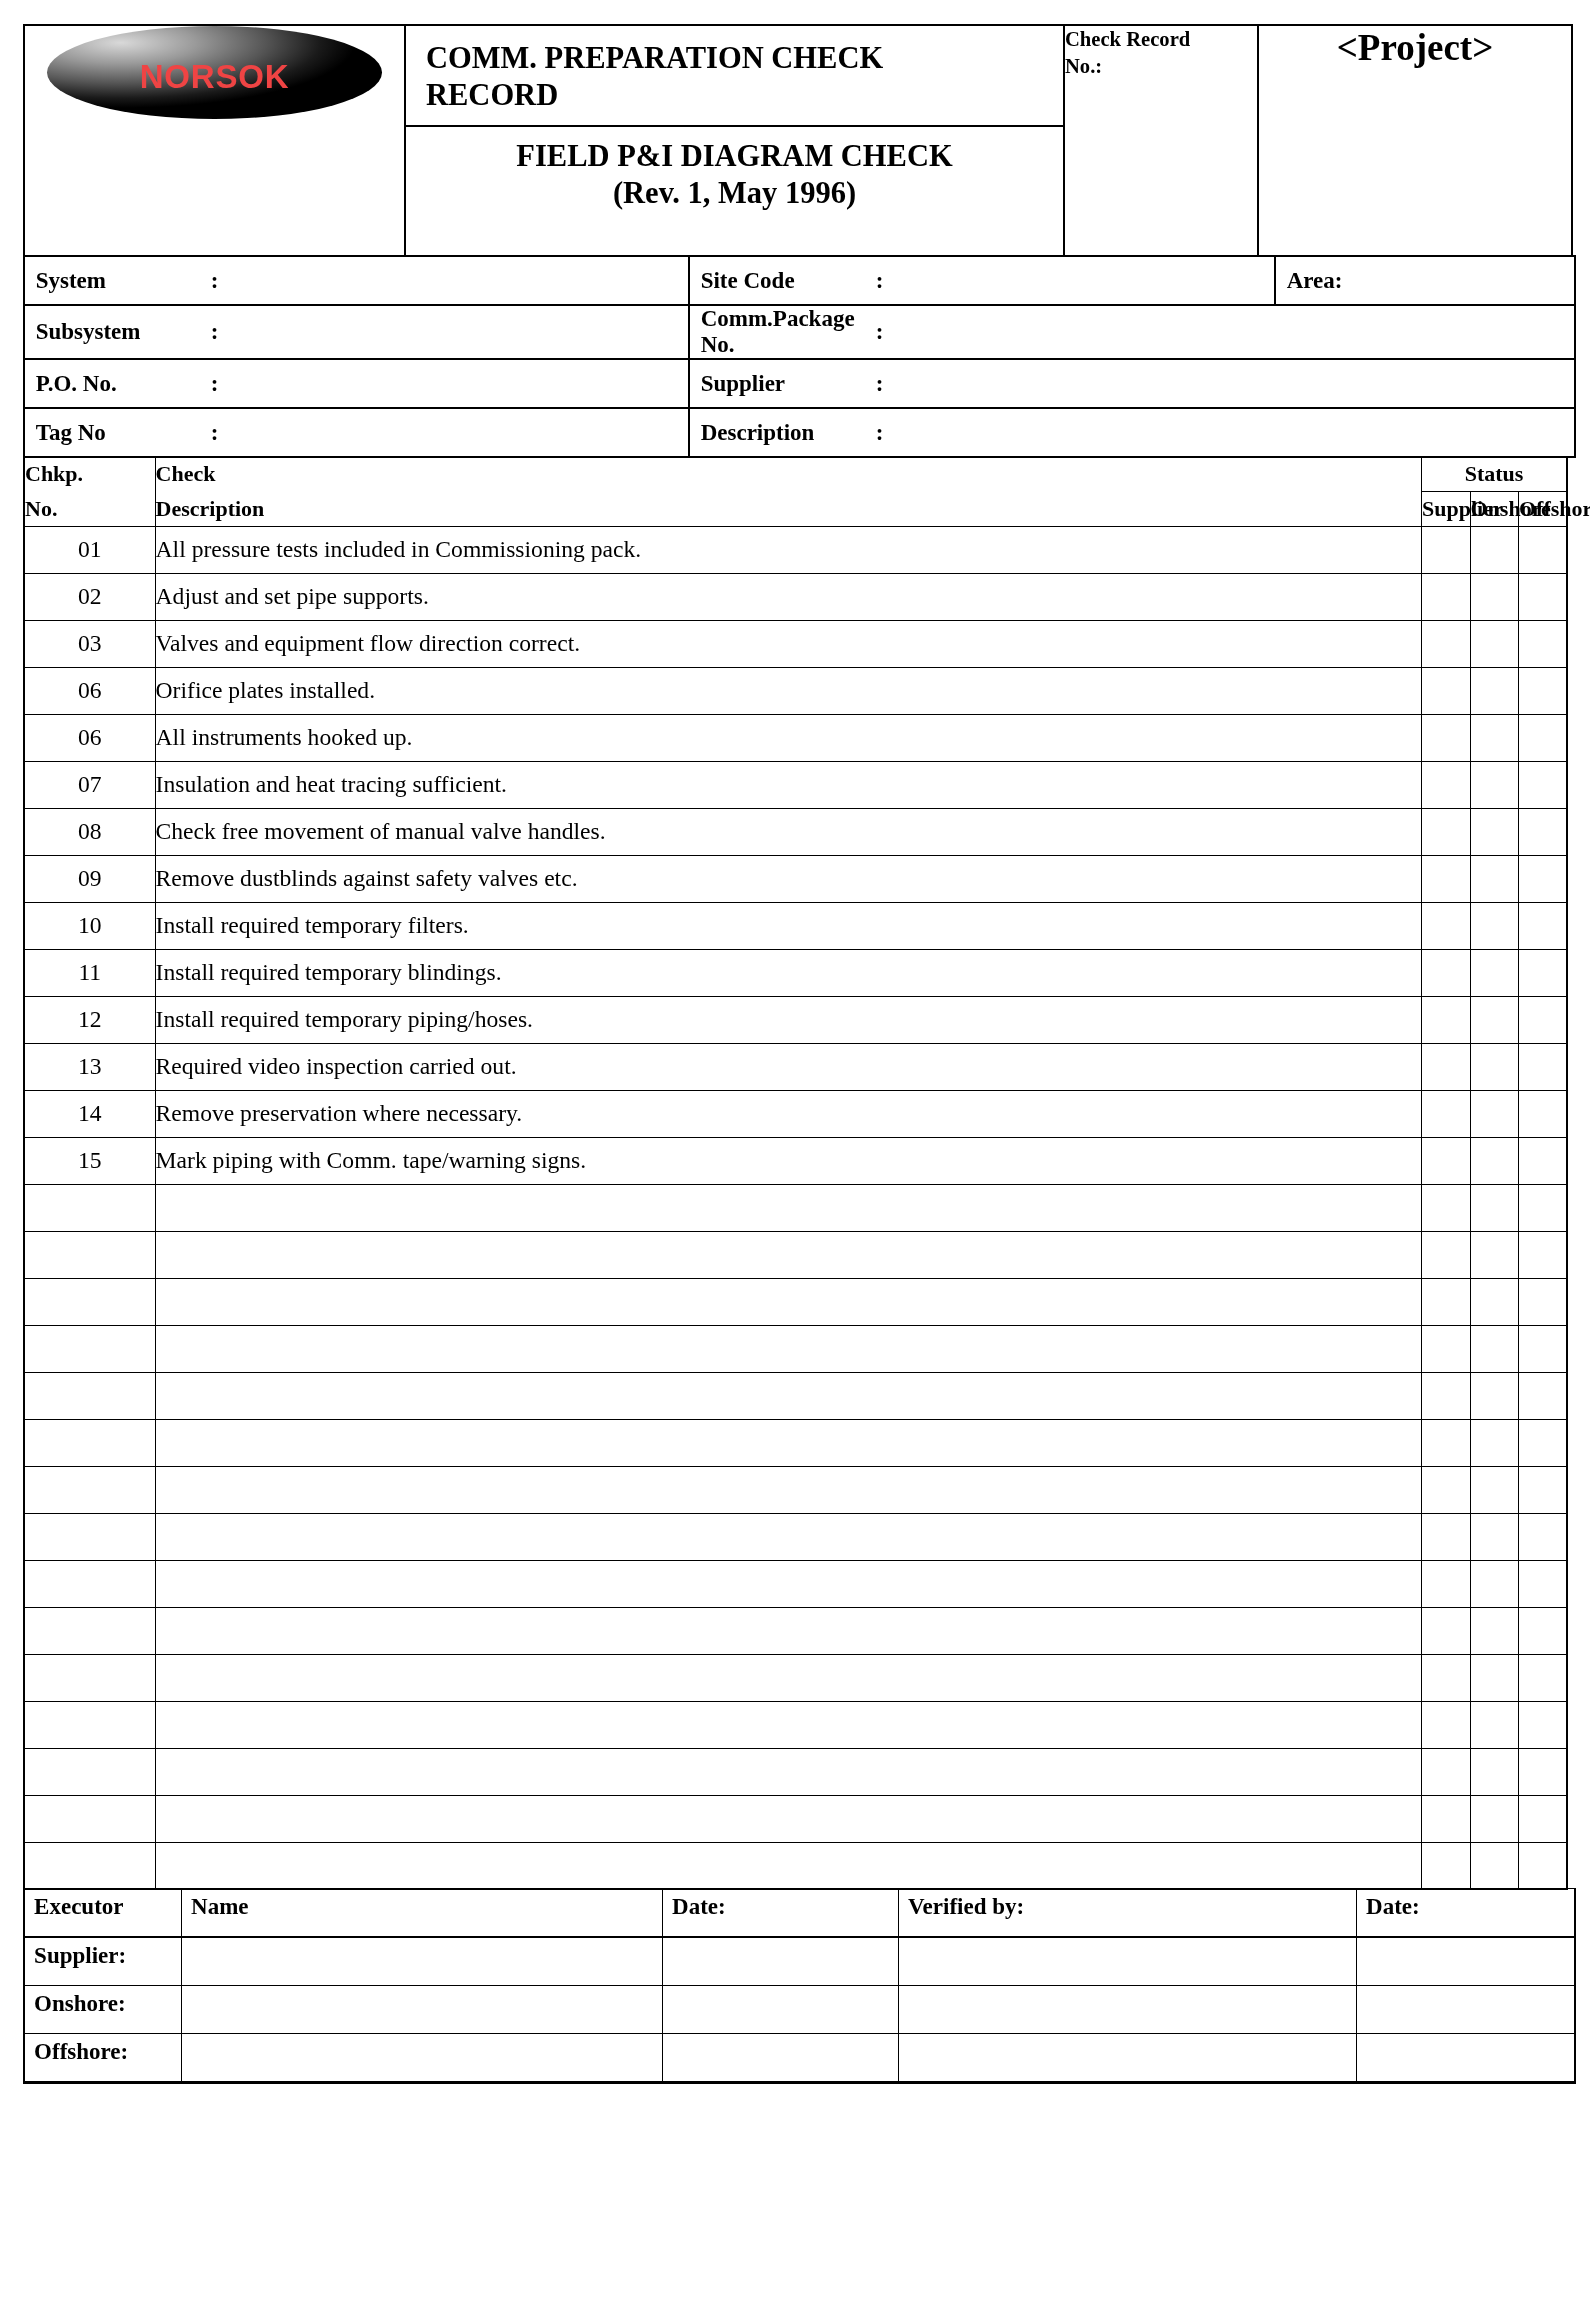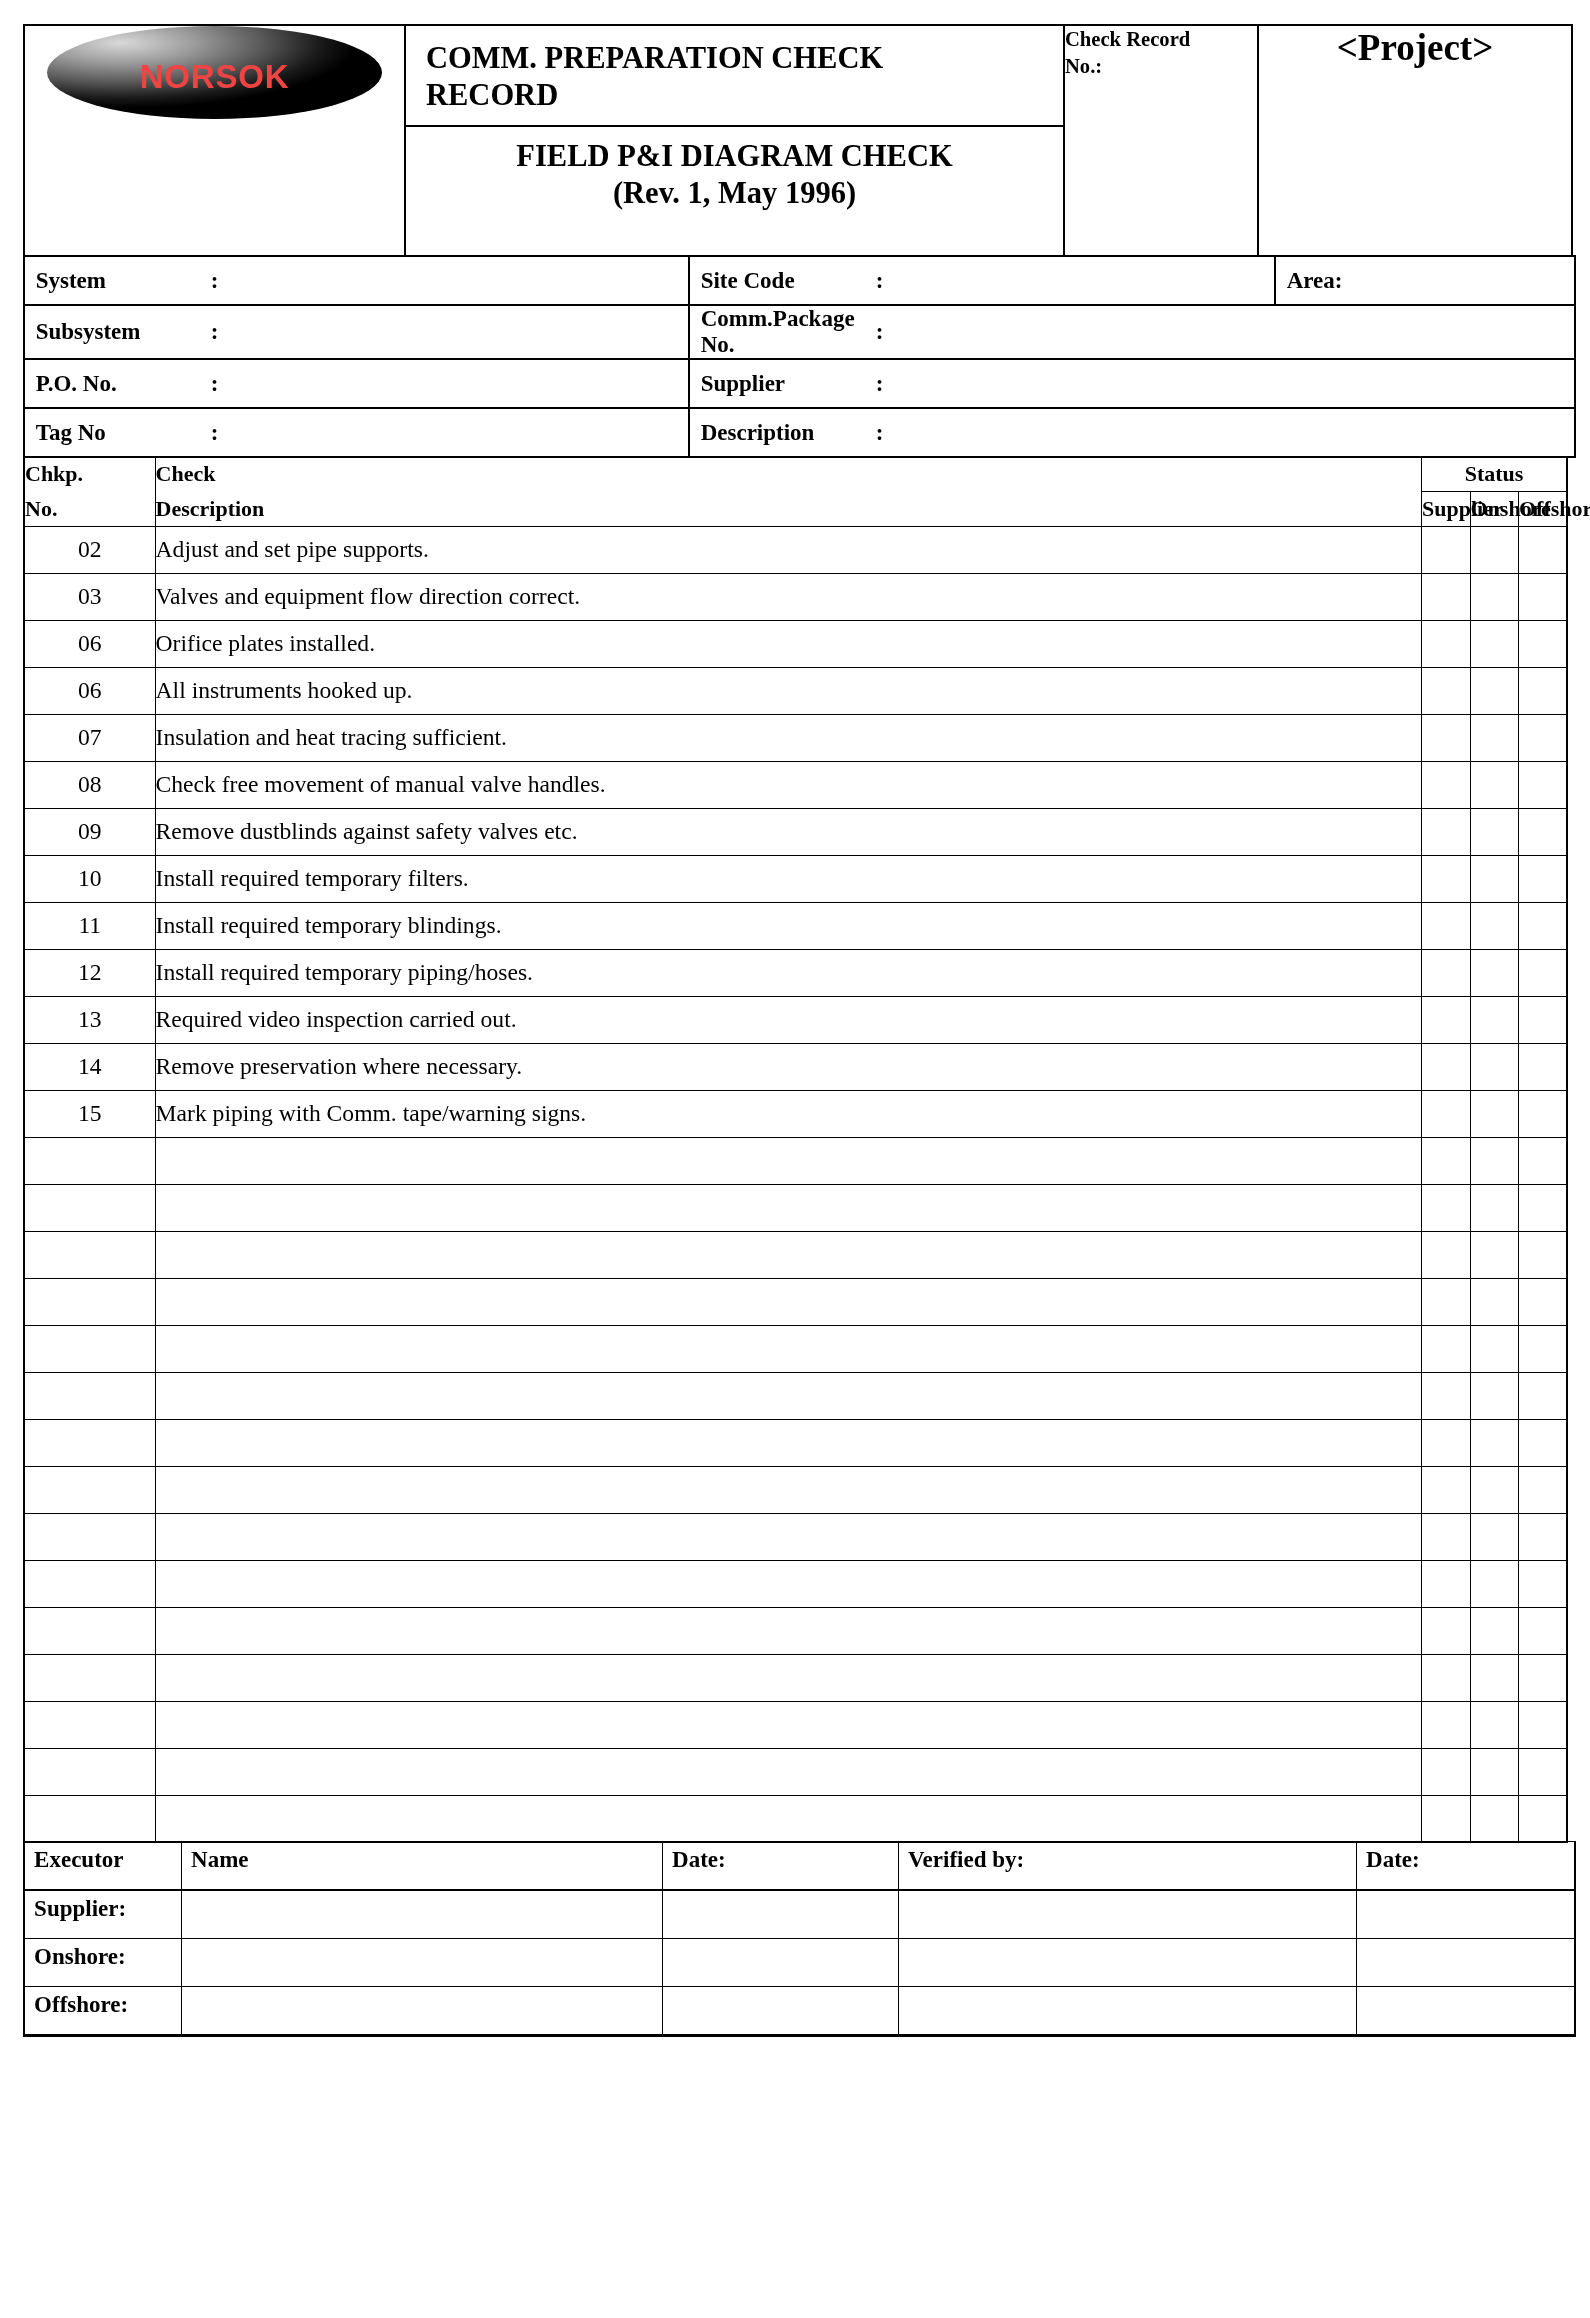--- a/index.html
+++ b/index.html
@@ -279,20 +279,27 @@
       </tr>
       <tr>
         <td class="col-no outer-l hcell row-head-sep" style="border-top:none">No.</td>
         <td class="col-desc hcell row-head-sep" style="border-top:none">Description</td>
         <td class="col-st hcell ctr row-head-sep">Supplier</td>
         <td class="col-st hcell ctr row-head-sep">Onshore</td>
         <td class="col-st hcell ctr row-head-sep outer-r">Offshore</td>
       </tr>
     </thead>
     <tbody id="checklist-body">
+        <tr>
+          <td class="col-no outer-l cell-no">01</td>
+          <td class="col-desc cell-desc">All pressure tests included in Commissioning pack.</td>
+          <td class="col-st"></td>
+          <td class="col-st"></td>
+          <td class="col-st outer-r"></td>
+        </tr>
         <tr>
           <td class="col-no outer-l cell-no">02</td>
           <td class="col-desc cell-desc">Adjust and set pipe supports.</td>
           <td class="col-st"></td>
           <td class="col-st"></td>
           <td class="col-st outer-r"></td>
         </tr>
         <tr>
           <td class="col-no outer-l cell-no">03</td>
           <td class="col-desc cell-desc">Valves and equipment flow direction correct.</td>

